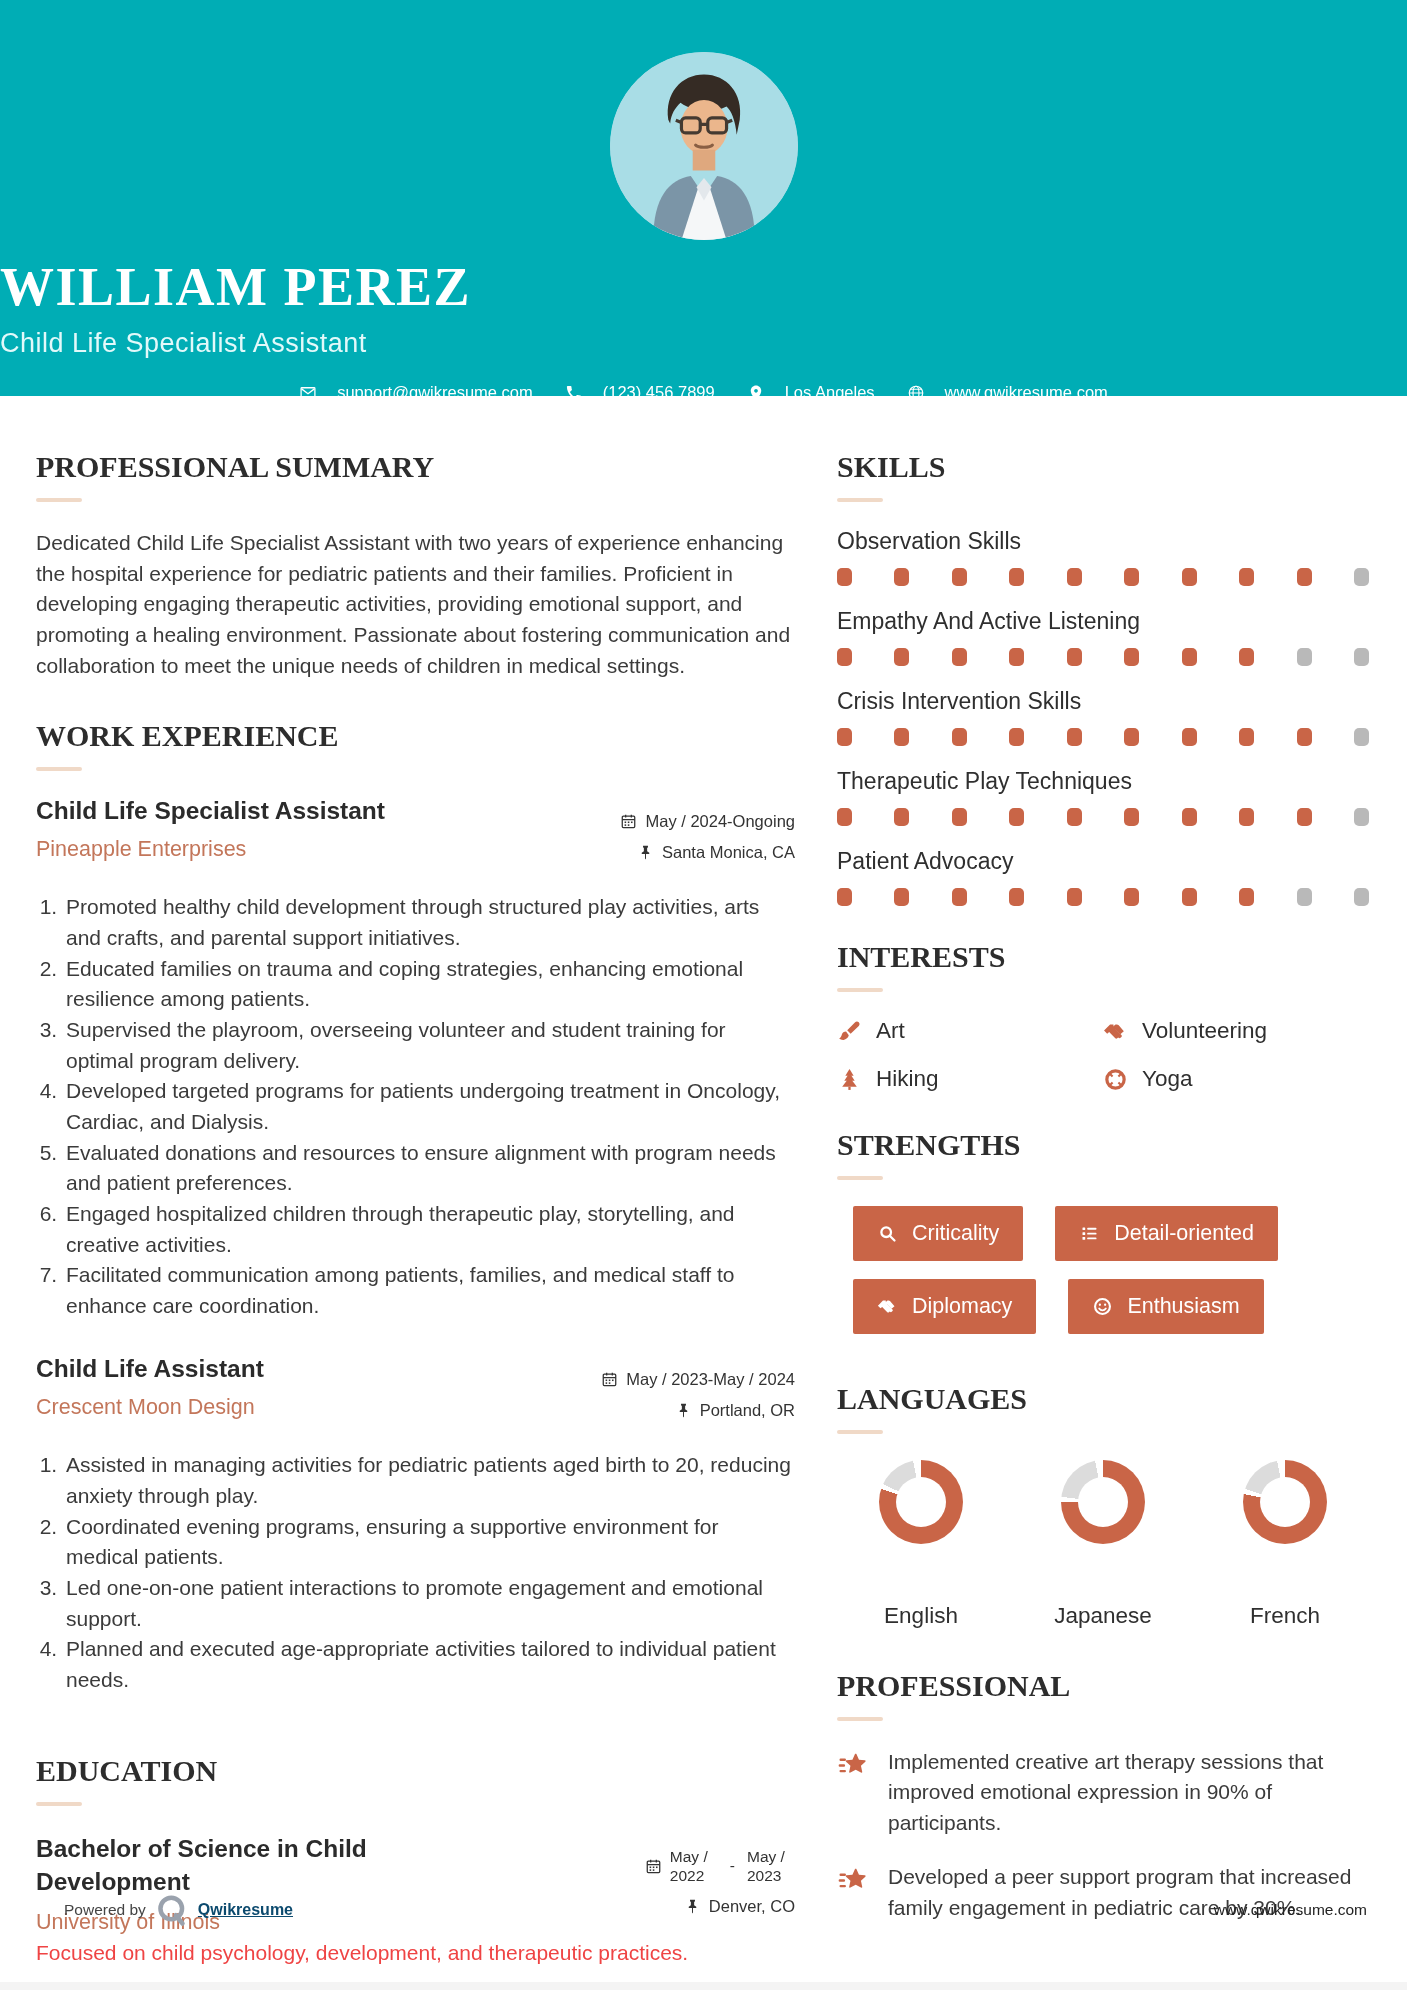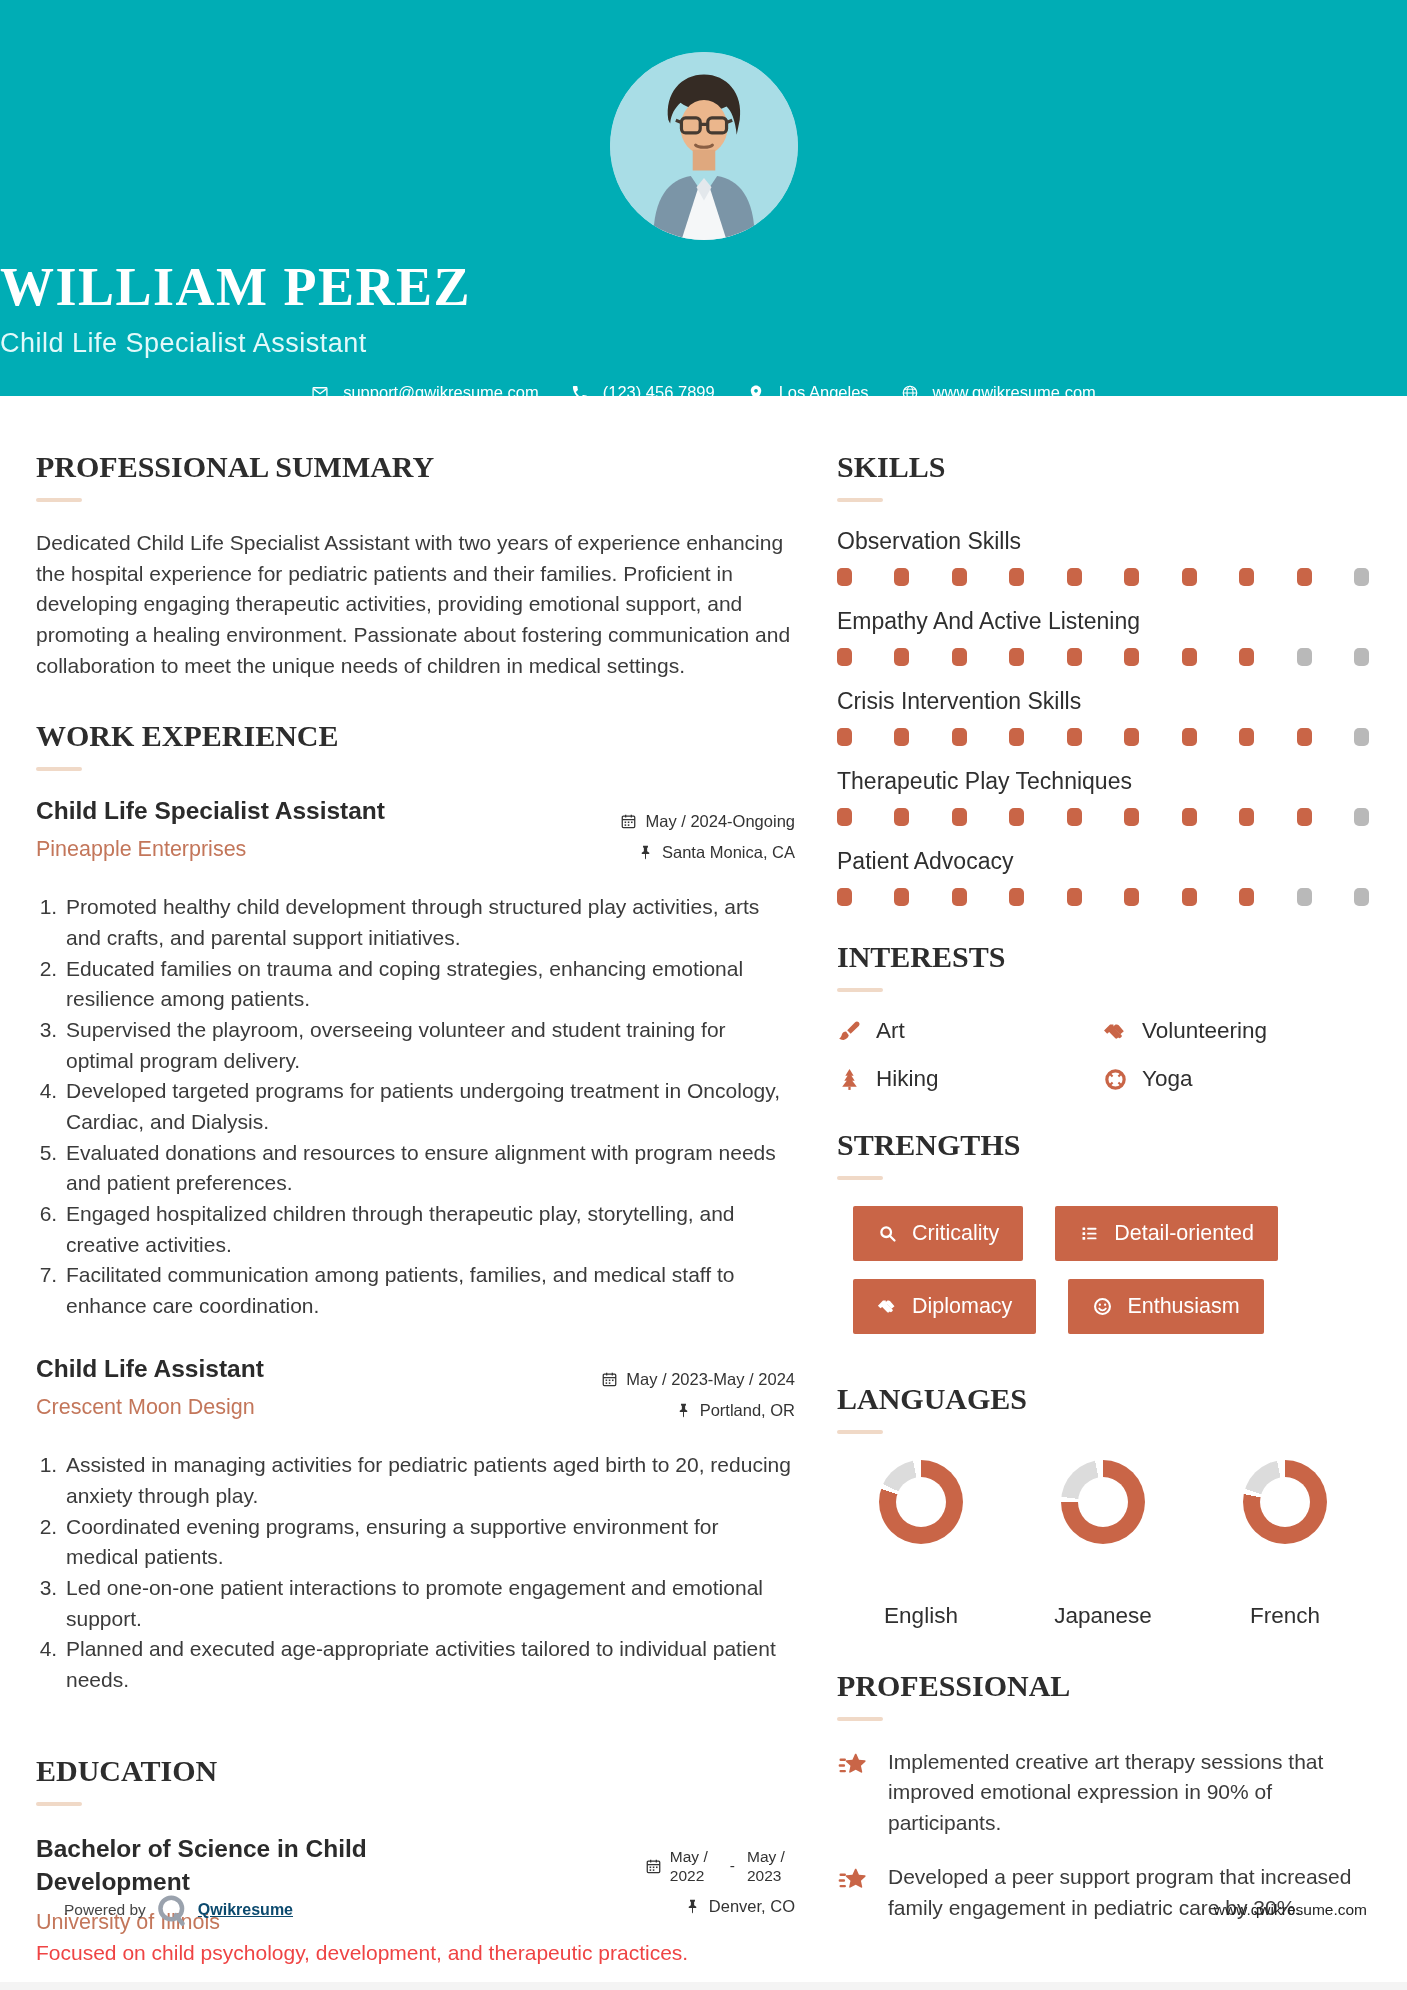--- a/index.html
+++ b/index.html
@@ -6,21 +6,21 @@
   body { background:#fff; font-family:"Liberation Sans","DejaVu Sans",sans-serif; }
   .page { position:relative; width:1407px; height:1990px; background:#fff; overflow:hidden; }
 
   
   header { height:396px; background:#00adb5; }
   .photo { width:188px; height:188px; border-radius:50%; overflow:hidden; margin:0 auto; position:relative; top:52px; background:#a9dde6; }
   .photo svg { display:block; width:100%; height:100%; }
   h1.name { margin-top:68px; font-family:"Liberation Serif","DejaVu Serif",serif; font-size:54px; font-weight:bold; color:#ffffff; letter-spacing:1.5px; }
   .subtitle { margin-top:10px; font-size:27px; color:#e2f9fa; letter-spacing:.5px; }
   .contact { margin-top:24px; display:flex; justify-content:center; align-items:center; gap:32px; color:#ffffff; font-size:16.5px; }
-  .citem { display:inline-flex; align-items:center; gap:14px; color:#fff; text-decoration:none; }
+  .citem { display:inline-flex; align-items:center; gap:20px; color:#fff; text-decoration:none; }
   .citem .ic-box { color:#fff; }
 
   
   .ic-box { display:inline-flex; width:18px; height:18px; flex:none; }
   .ic-box svg { width:100%; height:100%; }
   .meta-ic { width:17px; height:17px; color:#333; }
   .int-ic { width:25px; height:25px; color:#c96547; }
   .btn-ic { width:21px; height:21px; color:#fff; }
   .ach-ic { width:34px; height:34px; color:#c96547; margin-top:2px; }
 

